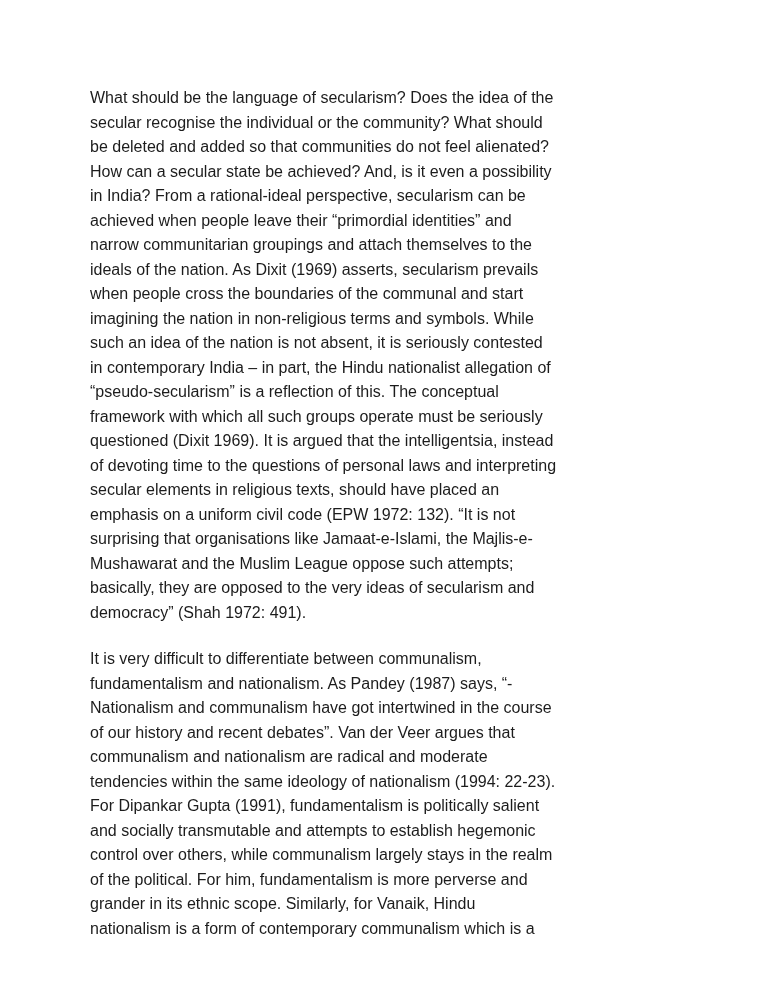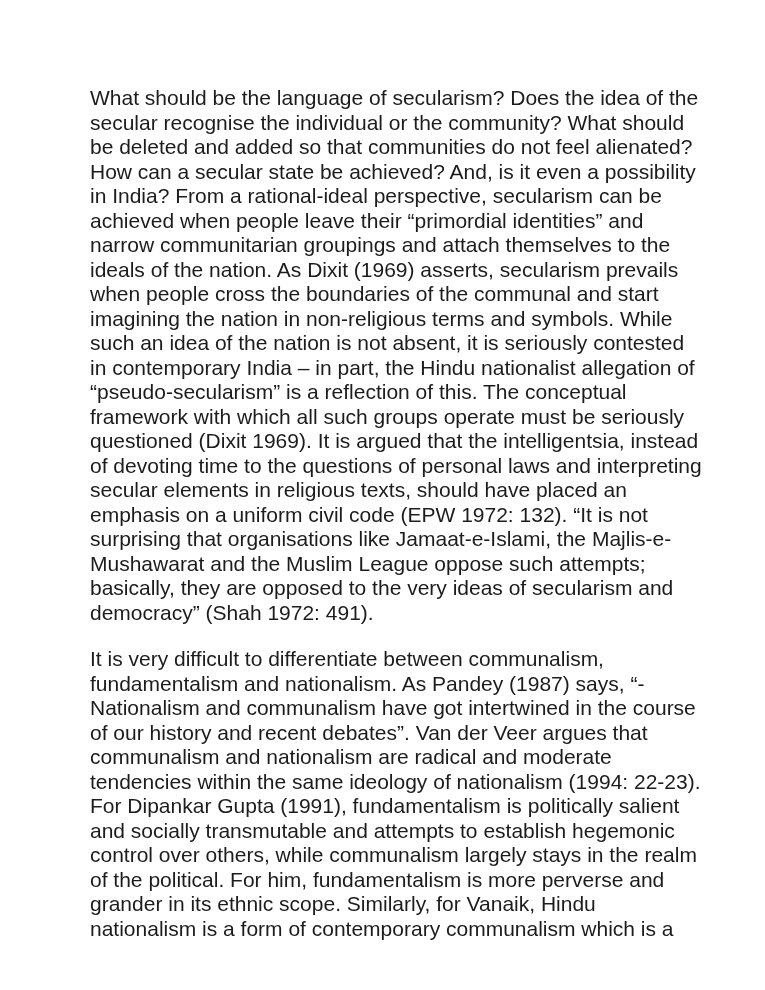--- a/index.html
+++ b/index.html
@@ -11,21 +11,21 @@
     position: relative;
     box-sizing: border-box;
     width: 765px;
     height: 990px;
     background: #ffffff;
     padding: 86px 55px 0 90px;
     overflow: hidden;
   }
   .body-text {
     font-family: "Liberation Sans", sans-serif;
-    font-size: 21px;
+    font-size: 16px;
     line-height: 24.5px;
     color: #1c1c1c;
     -webkit-font-smoothing: antialiased;
   }
   .para {
     margin: 0 0 22px 0;
     white-space: pre;   
   }
 </style>
 </head>

